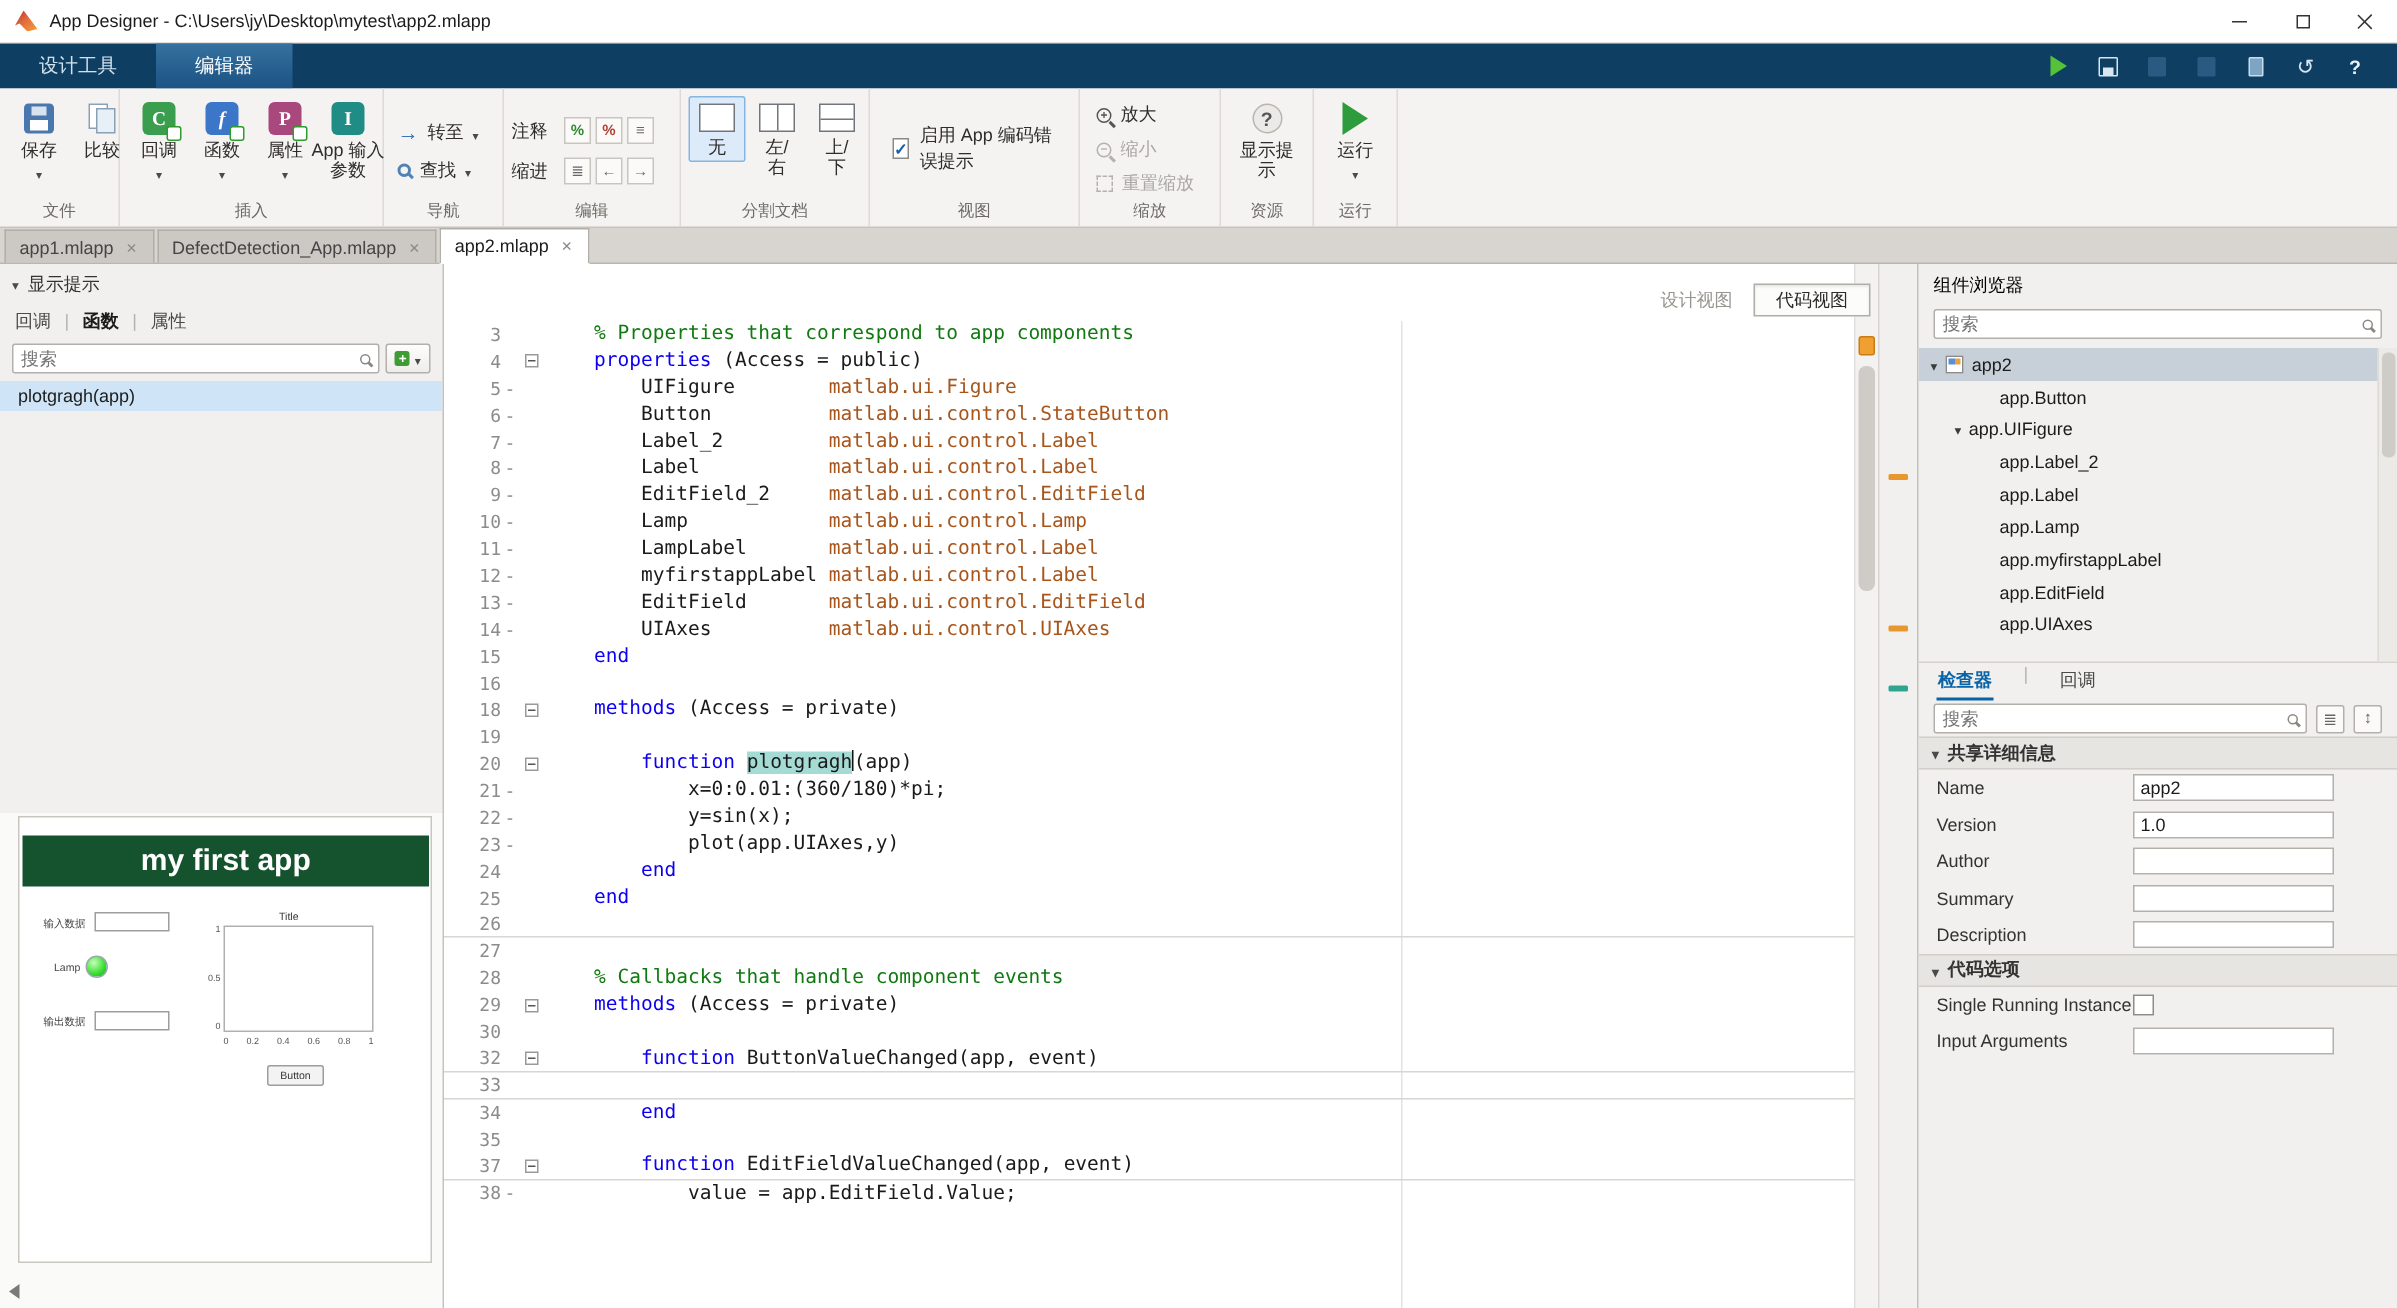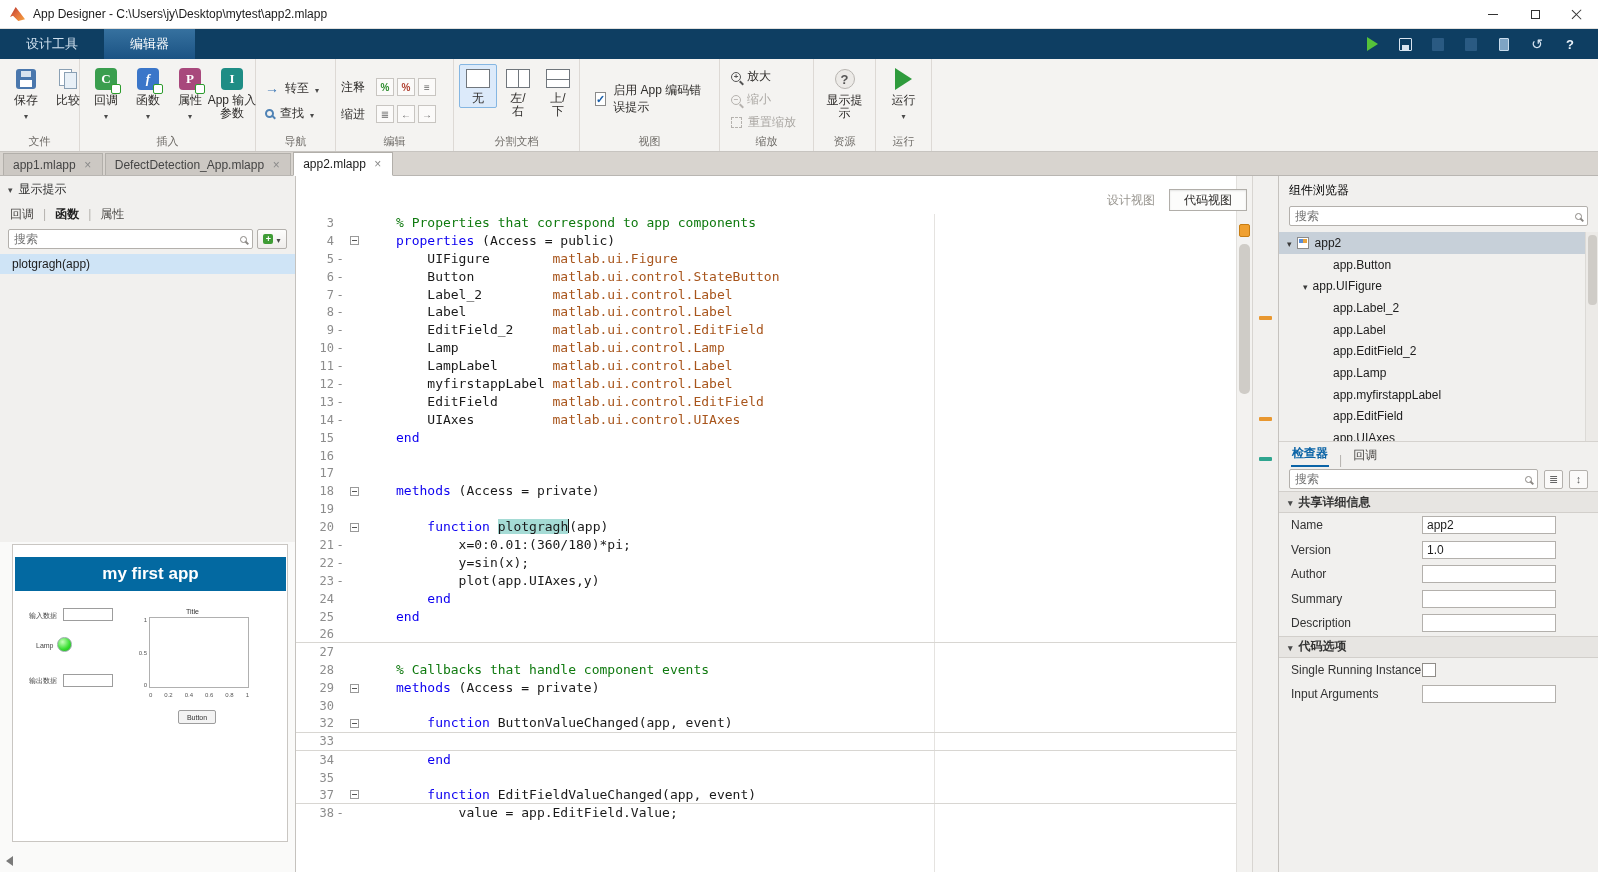--- a/index.html
+++ b/index.html
@@ -115,21 +115,21 @@
   .sicon::after{content:'';position:absolute;width:4px;height:1.6px;background:#8b8884;transform:rotate(45deg);right:-3px;bottom:-2px}
   .addbtn{width:30px;height:20px;border:1px solid #b3b0ac;background:linear-gradient(#fdfdfc,#efedeb);display:flex;align-items:center;justify-content:center;gap:3px;border-radius:2px}
   .plusico{width:10px;height:10px;background:#3f9c35;border-radius:2px;color:#fff;font-size:9px;line-height:10px;text-align:center;font-weight:bold}
   .plusico::after{content:"+"}
   .cblist{flex:1;overflow:hidden;padding-top:2px}
   .cbitem{height:20px;line-height:20px;padding-left:12px;font-size:12px;color:#1c1c1c}
   .cbitem.sel{background:#cfe4f6}
   .lp-h2{height:24px;border-top:1px solid #d2cfcb;display:flex;align-items:center;gap:6px;padding:0 8px;font-size:12px;color:#333}
   .preview{height:330px;background:#fafaf9;padding:2px 0 0 12px;overflow:hidden}
   .pcard{width:276px;height:298px;background:#fff;border:1px solid #c9c6c2;position:relative}
-  .pbanner{position:absolute;left:2px;top:12px;width:271px;height:34px;background:#0369a1;color:#fff;display:flex;align-items:center;justify-content:center;font-size:17px;font-weight:bold}
+  .pbanner{position:absolute;left:2px;top:12px;width:271px;height:34px;background:#14532d;color:#fff;display:flex;align-items:center;justify-content:center;font-size:20px;font-weight:bold}
   .plabel{position:absolute;font-size:7px;color:#444}
   .pfield{position:absolute;width:50px;height:13px;background:#fff;border:1px solid #9d9d9d}
   .plamp{position:absolute;width:15px;height:15px;border-radius:50%;border:1px solid #9aa;background:radial-gradient(circle at 35% 30%,#c6ffba,#35dd2e 60%,#1da81d)}
   .paxes{position:absolute;left:121px;top:63px;width:117px;height:94px;font-size:6px;color:#555}
   .paxtitle{position:absolute;top:0;left:0;right:0;text-align:center;font-size:7px;color:#333}
   .paxbox{position:absolute;left:15px;top:9px;right:2px;bottom:14px;border:1px solid #b0b0b0;background:#fff}
   .paxx{position:absolute;left:15px;right:2px;bottom:4px;display:flex;justify-content:space-between}
   .paxy{position:absolute;left:2px;top:9px;bottom:14px;width:11px;display:flex;flex-direction:column;justify-content:space-between;text-align:right}
   .pbutton{position:absolute;left:165px;top:165px;width:38px;height:14px;border:1px solid #9d9d9d;border-radius:2px;background:#f3f3f3;font-size:7px;color:#333;display:flex;align-items:center;justify-content:center}
 
@@ -168,21 +168,21 @@
   .trow.sel{background:#c7d0d9}
   .trow.lvl1{padding-left:24px}
   .trow.lvl2{padding-left:54px}
   .tarrow{margin-right:5px}
   .tarrow::after{content:"▾";font-size:9px;color:#3a3a3a}
   .appicon{width:12px;height:12px;border:1px solid #8a8a8a;background:#fff;margin-right:6px;position:relative}
   .appicon::after{content:'';position:absolute;left:1px;right:1px;top:1px;height:4px;background:linear-gradient(90deg,#5b8ed6 55%,#e8a33d 55%)}
   .tlabel{white-space:nowrap}
   .treescroll{position:absolute;right:0;top:0;bottom:0;width:13px;background:#eceae7;border-left:1px solid #dcdad6}
   .treethumb{position:absolute;top:3px;left:2px;width:9px;height:70px;background:#cfccc7;border-radius:4px}
-  .rp-tabs{height:26px;display:flex;align-items:flex-end;gap:10px;padding:0 12px;border-top:1px solid #d5d2ce}
+  .rp-tabs{height:26px;display:flex;align-items:flex-start;gap:20px;padding:0 12px;border-top:1px solid #d5d2ce}
   .sqbtn{width:19px;height:19px;border:1px solid #b3b0ac;background:#fbfaf9;display:flex;align-items:center;justify-content:center;border-radius:2px;flex:0 0 auto;font-size:11px;color:#666}
   .sb-list::after{content:"≣"}
   .sb-sort::after{content:"↕"}
   .sechdr{height:22px;background:#e7e5e2;border-top:1px solid #d2cfcb;border-bottom:1px solid #d2cfcb;display:flex;align-items:center;gap:6px;padding:0 9px;font-size:12px;font-weight:bold;color:#333}
   .prow{height:24.5px;display:flex;align-items:center;padding-left:12px;font-size:12px;color:#333}
   .plbl{flex:1;white-space:nowrap;overflow:hidden}
   .pctrl{width:176px;display:flex;align-items:center;flex:0 0 176px}
   .pfieldr{width:134px;height:18px;background:#fff;border:1px solid #b3b0ac;font-size:12px;padding:0 4px;color:#1c1c1c;outline:none;font-family:"Liberation Sans",sans-serif}
   .pcb{width:14px;height:14px;border:1px solid #8f8c88;background:#fff;display:flex;align-items:center;justify-content:center}
 
@@ -565,26 +565,20 @@
             <span class="fold"></span>
             <pre class="ct"><span class="xk">end</span></pre>
           </div>
           <div class="cl">
             <span class="ln">16</span>
             <span class="dash"></span>
             <span class="fold"></span>
             <pre class="ct"></pre>
           </div>
           <div class="cl">
-            <span class="ln">17</span>
-            <span class="dash"></span>
-            <span class="fold"></span>
-            <pre class="ct"></pre>
-          </div>
-          <div class="cl">
             <span class="ln">18</span>
             <span class="dash"></span>
             <span class="fold">
               <span class="foldbox"></span>
             </span>
             <pre class="ct"><span class="xk">methods</span><span class="xp"> (Access = private)</span></pre>
           </div>
           <div class="cl">
             <span class="ln">19</span>
             <span class="dash"></span>
@@ -737,23 +731,20 @@
             <span class="tarrow"></span>
             <span class="tlabel">app.UIFigure</span>
           </div>
           <div class="trow lvl2">
             <span class="tlabel">app.Label_2</span>
           </div>
           <div class="trow lvl2">
             <span class="tlabel">app.Label</span>
           </div>
           <div class="trow lvl2">
-            <span class="tlabel">app.EditField_2</span>
-          </div>
-          <div class="trow lvl2">
             <span class="tlabel">app.Lamp</span>
           </div>
           <div class="trow lvl2">
             <span class="tlabel">app.myfirstappLabel</span>
           </div>
           <div class="trow lvl2">
             <span class="tlabel">app.EditField</span>
           </div>
           <div class="trow lvl2">
             <span class="tlabel">app.UIAxes</span>

